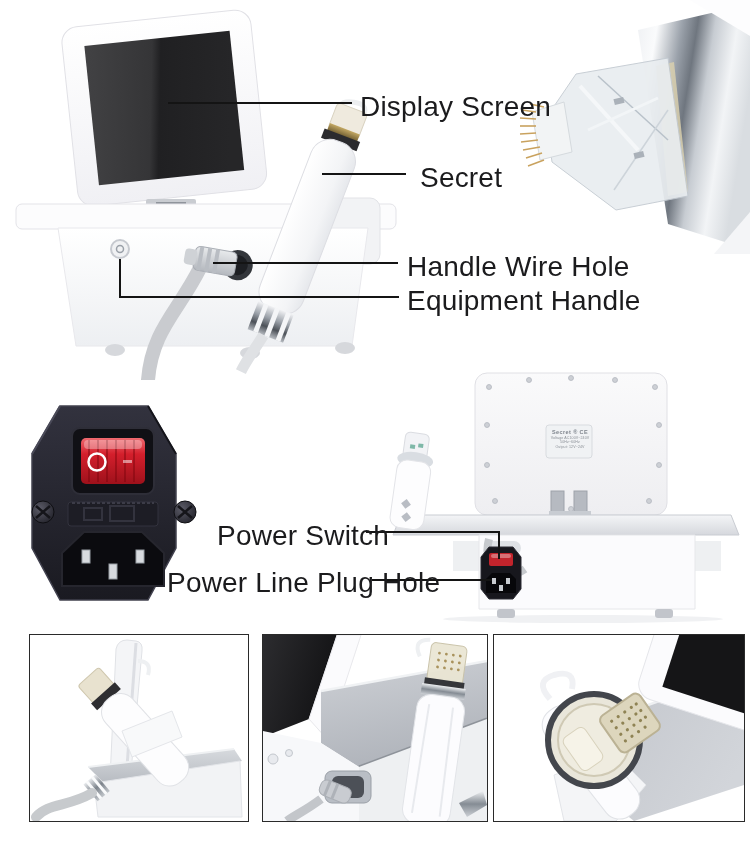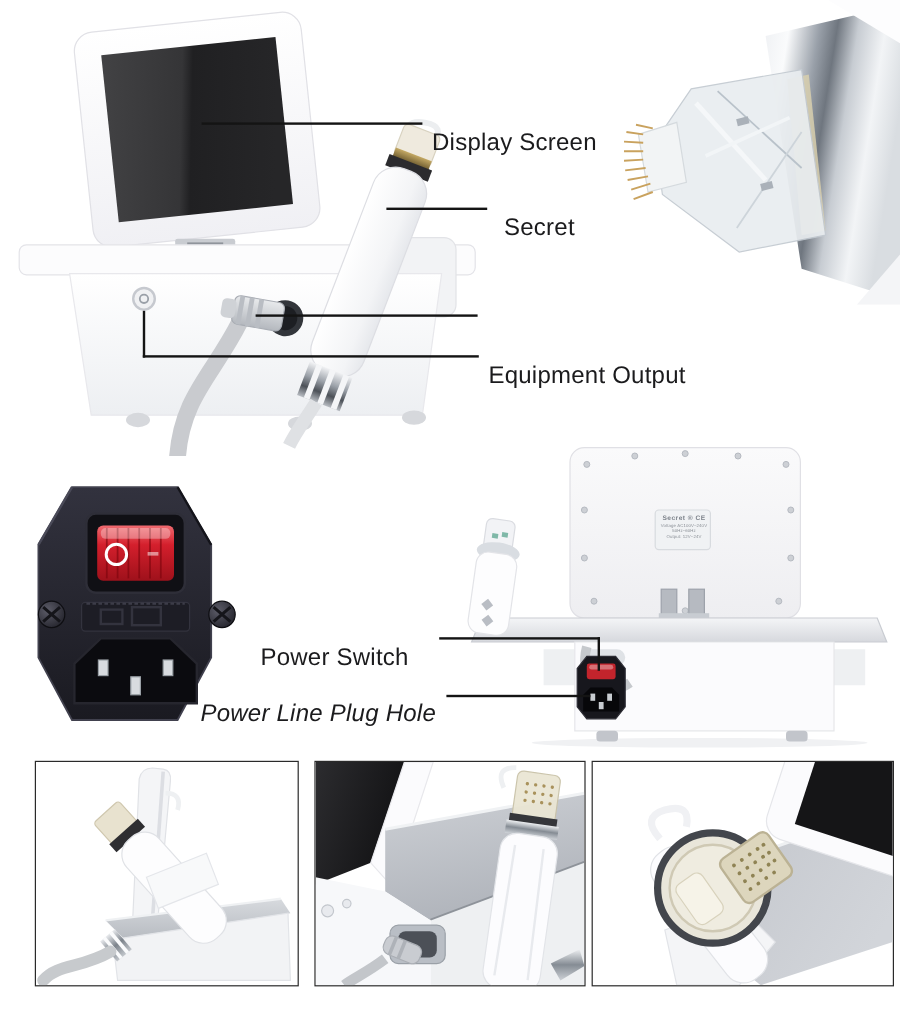--- a/index.html
+++ b/index.html
@@ -1,20 +1,20 @@
 <!DOCTYPE html>
 <html><head>
 <meta charset="utf-8">
 <style>
   html,body{margin:0;padding:0;background:#fff;}
   #canvas{position:relative;width:750px;height:843px;background:#ffffff;overflow:hidden;
           font-family:"Liberation Sans",sans-serif;}
   .photo{position:absolute;}
-  .callout-label{position:absolute;font-size:20px;line-height:1;color:#1b1b1d;
-                 letter-spacing:.2px;white-space:nowrap;margin-top:16px;}
+  .callout-label{position:absolute;font-size:28px;line-height:1;color:#1b1b1d;
+                 letter-spacing:.2px;white-space:nowrap;}
   .callout-line{position:absolute;background:#141414;}
   .frame{position:absolute;border:1px solid #2a2a2a;background:#fff;box-sizing:border-box;overflow:hidden;}
   .plate-text{position:absolute;left:547px;top:427px;width:46px;height:32px;text-align:center;
               color:#8a8f96;line-height:1.25;}
   .plate-text .brand{font-size:5.5px;font-weight:bold;letter-spacing:.4px;color:#7d838b;margin-top:2px;}
   .plate-text .ln{font-size:3.6px;letter-spacing:.1px;}
   svg{display:block;}
 </style>
 </head>
 <body>
@@ -457,17 +457,18 @@
   <div class="callout-line" style="left:322px;top:173px;width:84px;height:2px;"></div>
   <div class="callout-line" style="left:213px;top:262px;width:185px;height:2px;"></div>
   <div class="callout-line" style="left:119px;top:259px;width:2px;height:39px;"></div>
   <div class="callout-line" style="left:119px;top:296px;width:280px;height:2px;"></div>
   <div class="callout-line" style="left:366px;top:531px;width:134px;height:2px;"></div>
   <div class="callout-line" style="left:498px;top:531px;width:2px;height:28px;"></div>
   <div class="callout-line" style="left:372px;top:579px;width:120px;height:2px;"></div>
 
   <div class="callout-label" style="left:360px;top:93px;">Display Screen</div>
   <div class="callout-label" style="left:420px;top:164px;">Secret</div>
-  <div class="callout-label" style="left:407px;top:287px;">Equipment Output</div>
+  <div class="callout-label" style="left:407px;top:253px;">Handle Wire Hole</div>
+  <div class="callout-label" style="left:407px;top:287px;">Equipment Handle</div>
   <div class="callout-label" style="left:217px;top:522px;">Power Switch</div>
-  <div class="callout-label" style="left:167px;top:569px;font-style:italic;">Power Line Plug Hole</div>
+  <div class="callout-label" style="left:167px;top:569px;">Power Line Plug Hole</div>
 
 </div>
 
 </body></html>

